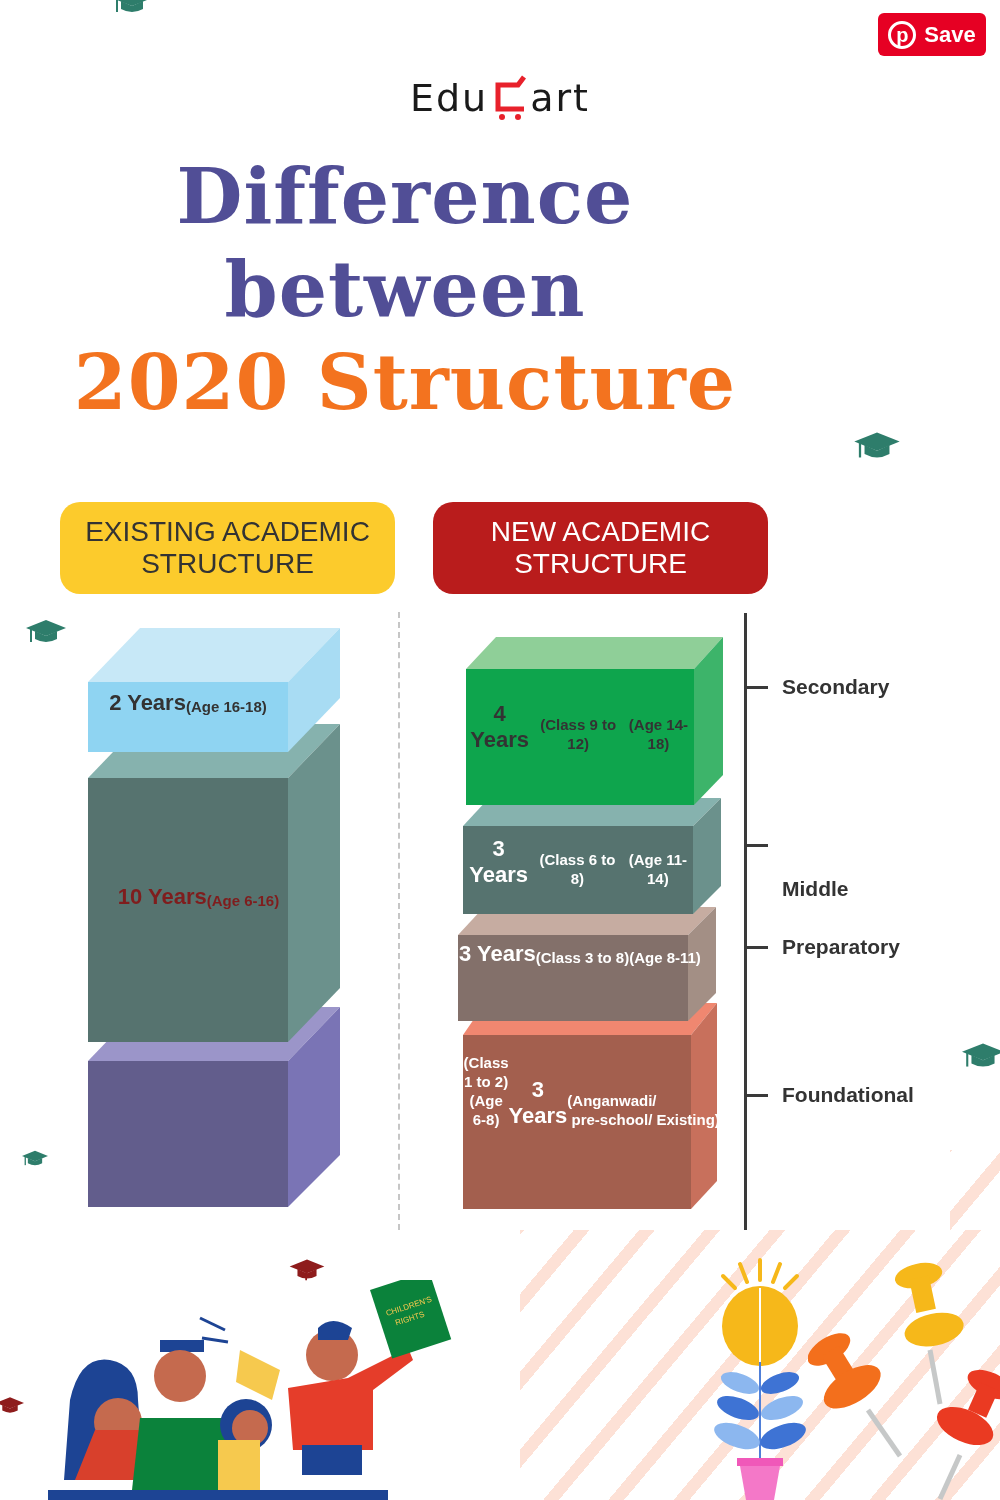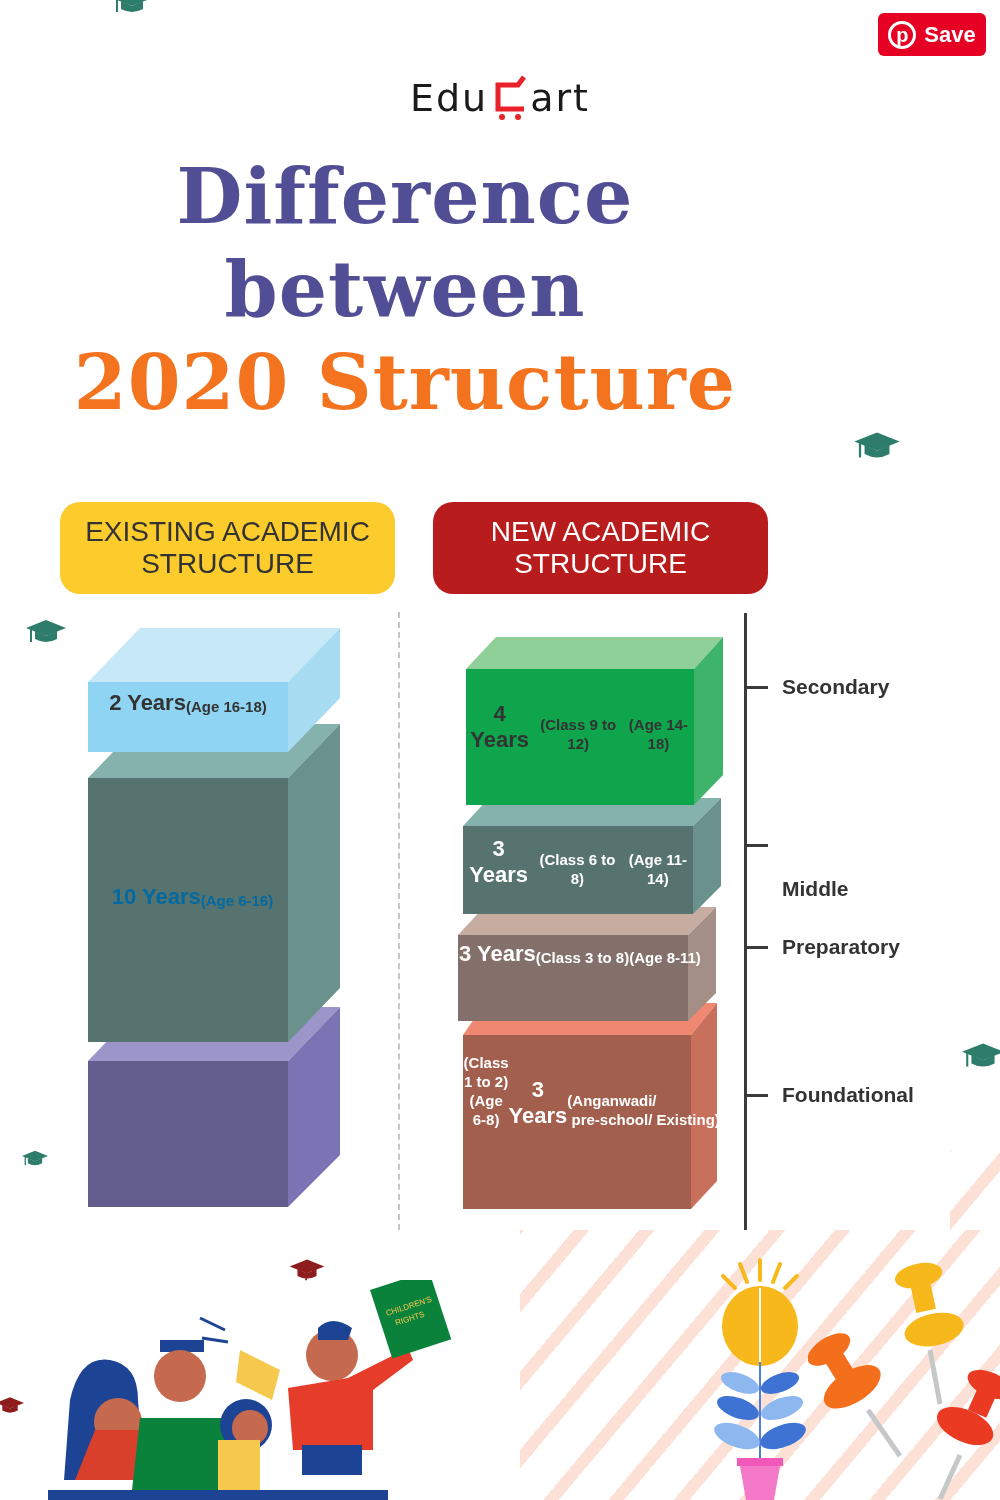--- a/index.html
+++ b/index.html
@@ -157,21 +157,21 @@
       <rect x="0" y="54" width="200" height="146" fill="#625d8c"></rect>
     </svg>
 </div>
 
 <div class="block" style="left:88px;top:724px;width:252px;height:318px">
   <svg width="252" height="318">
       <polygon points="0,54 52,0 252,0 200,54" fill="#86b2ae"></polygon>
       <polygon points="200,54 252,0 252,264 200,318" fill="#6b918c"></polygon>
       <rect x="0" y="54" width="200" height="264" fill="#56736f"></rect>
     </svg>
-  <div class="front" style="left:12px;top:160px;width:185px;color:#0369a1">
+  <div class="front" style="left:18px;top:160px;width:185px;color:#7f1d1d">
     <div class="yr">10 Years</div>
     <div class="sub">(Age 6-16)</div>
   </div>
 </div>
 
 <div class="block" style="left:88px;top:628px;width:252px;height:124px">
   <svg width="252" height="124">
       <polygon points="0,54 52,0 252,0 200,54" fill="#c7e8f7"></polygon>
       <polygon points="200,54 252,0 252,70 200,124" fill="#a8dcf3"></polygon>
       <rect x="0" y="54" width="200" height="70" fill="#8fd4f2"></rect>

